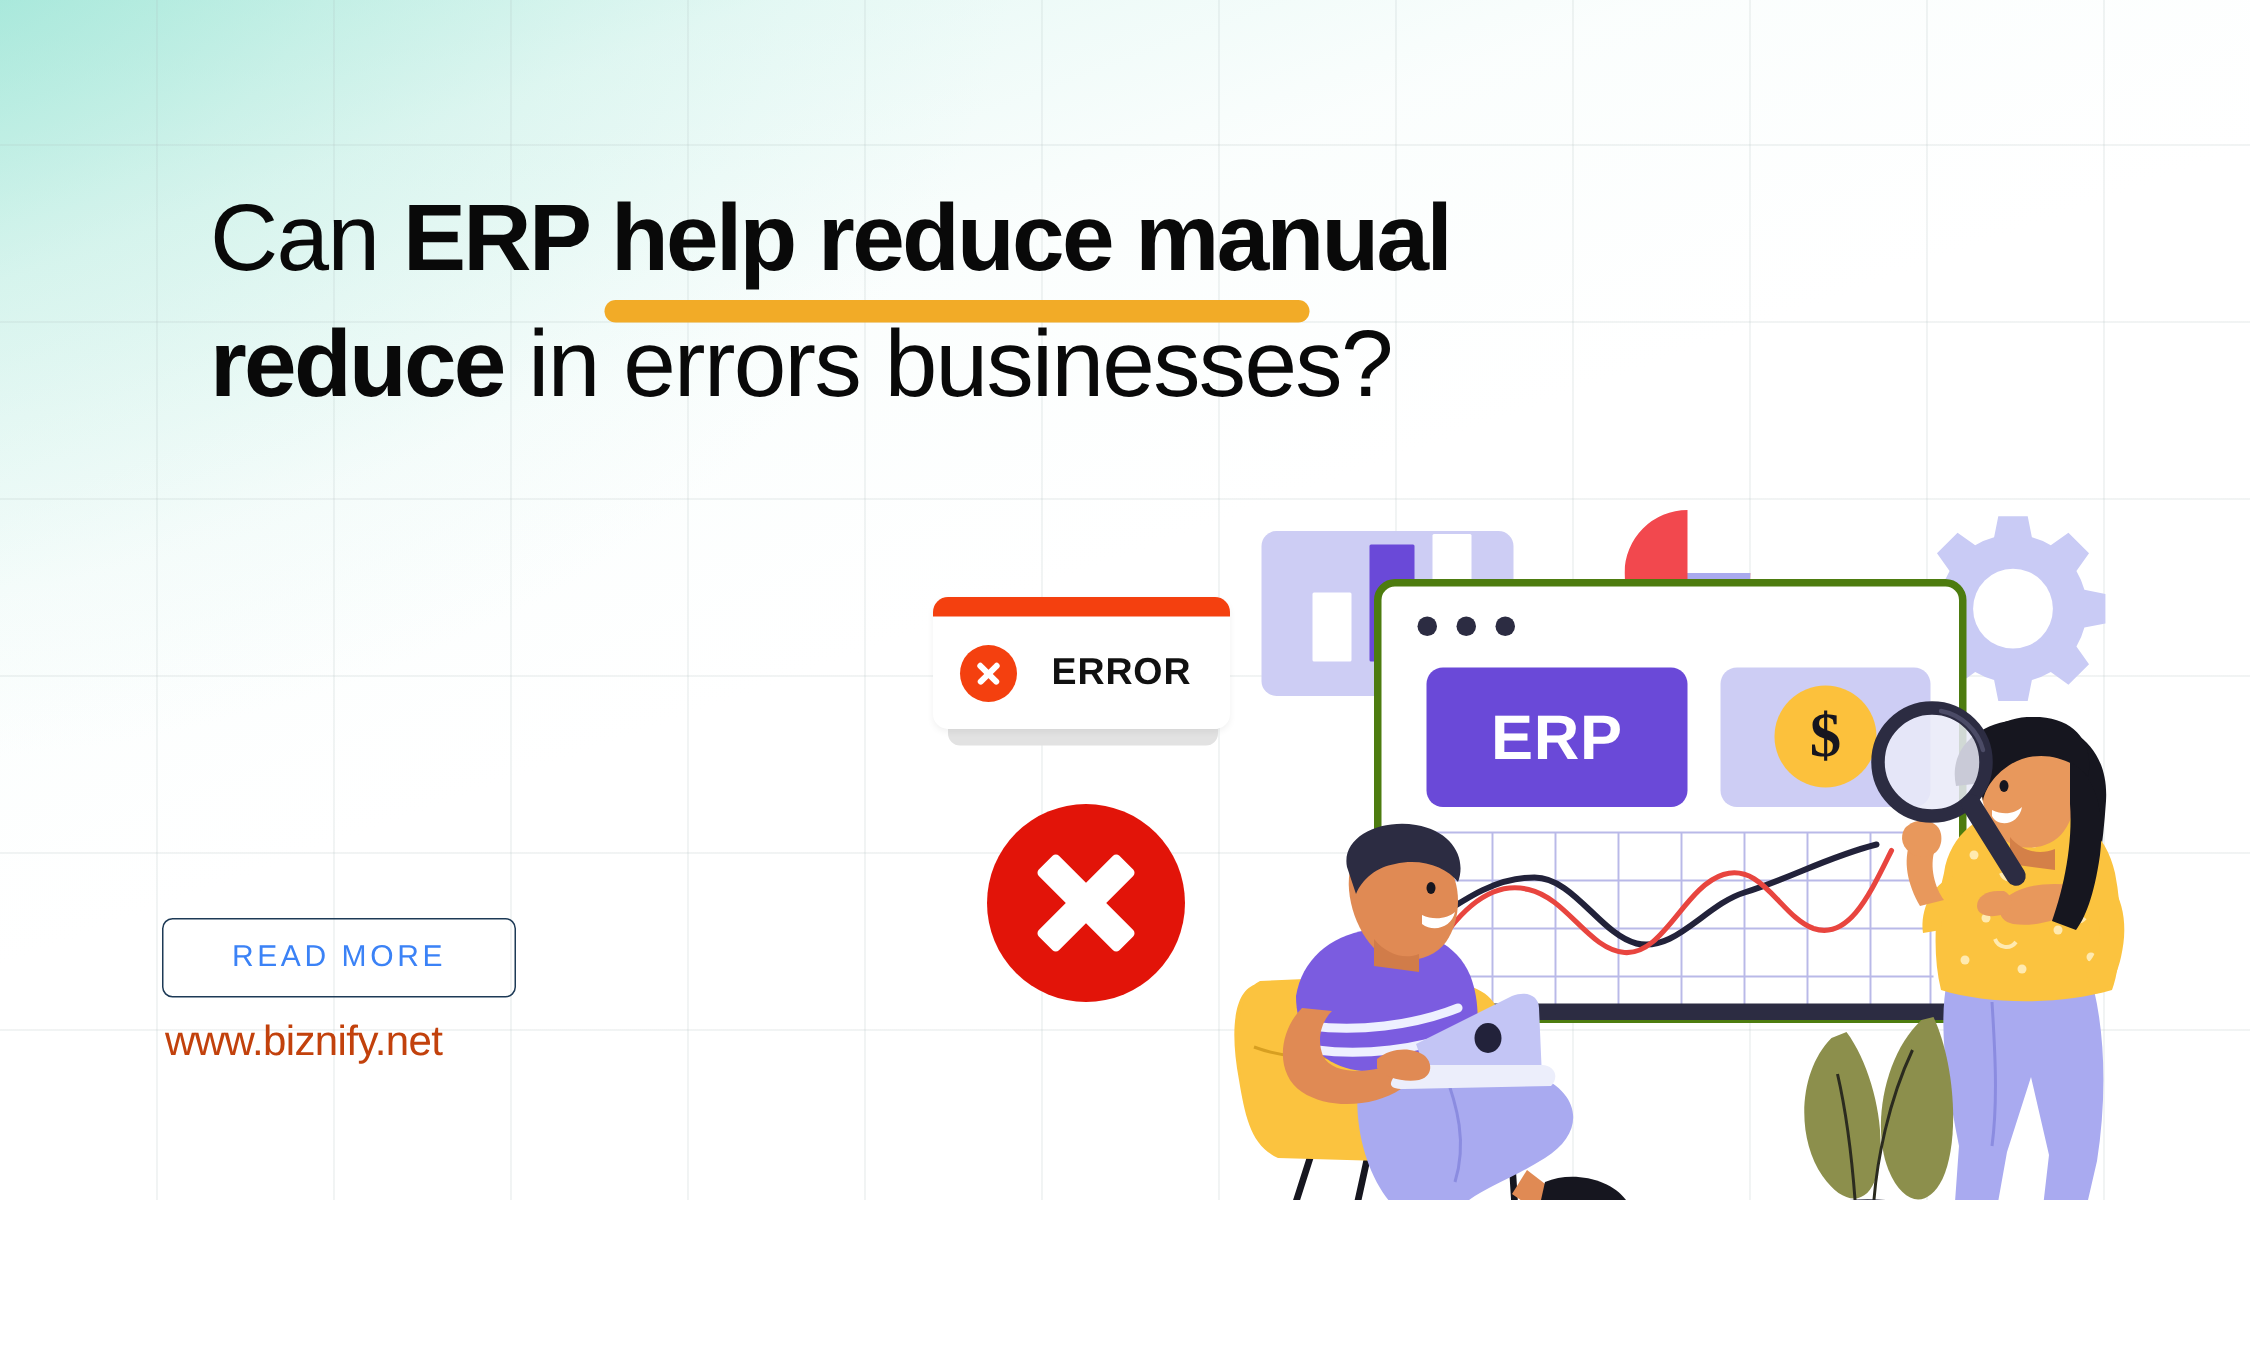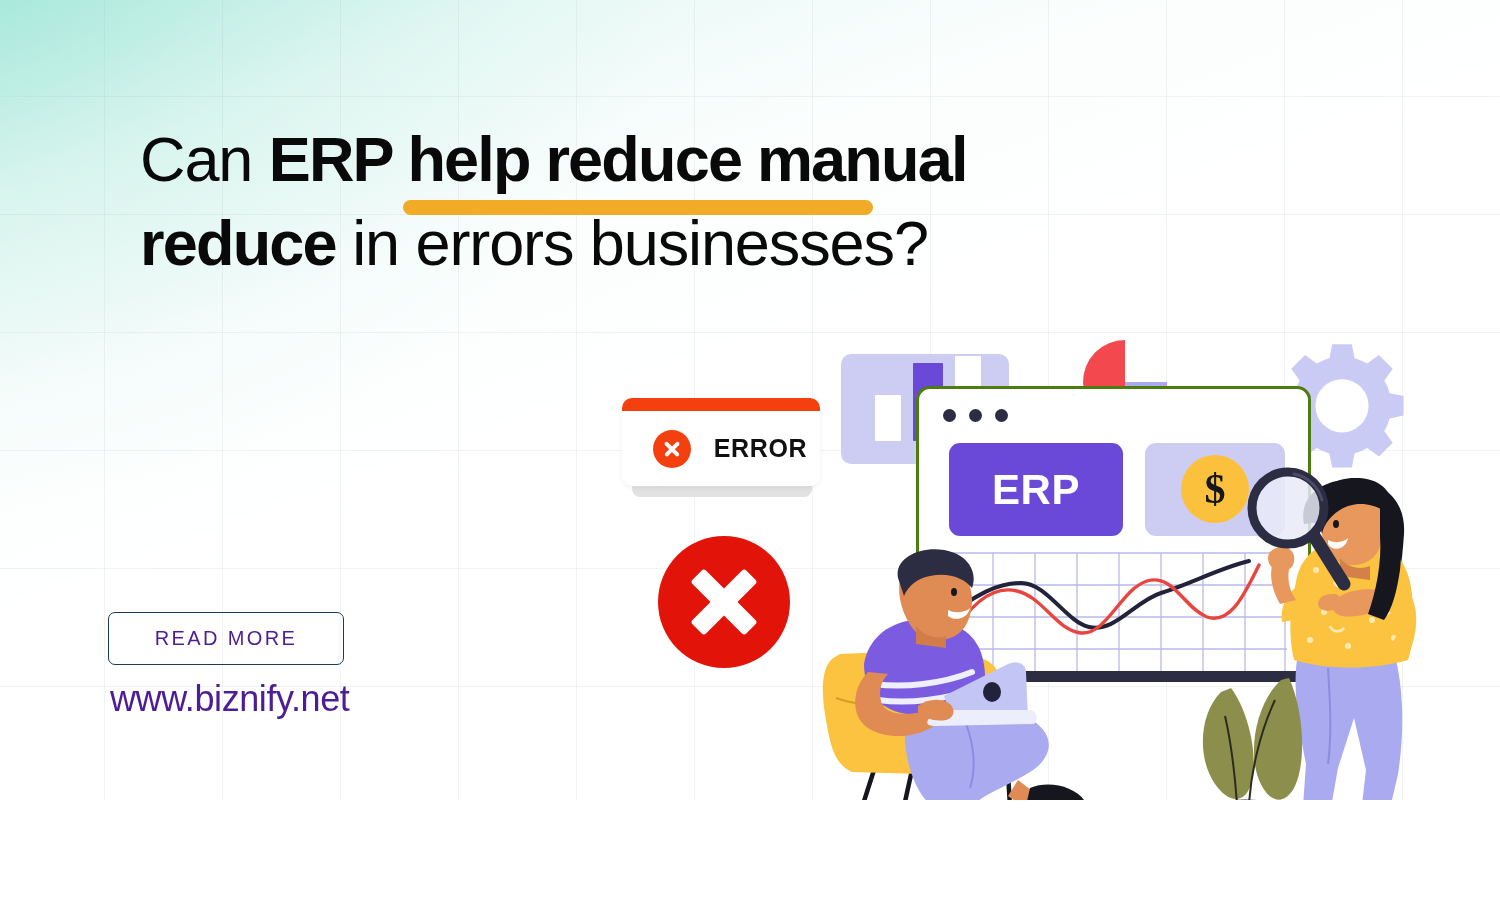--- a/index.html
+++ b/index.html
@@ -45,37 +45,37 @@
     width:470px; height:15px; border-radius:8px;
     background:#f2ab27;
   }
 
   
   .cta-btn{
     position:absolute; left:108px; top:612px;
     width:236px; height:53px;
     border:1.6px solid #1d3a56; border-radius:7px;
     display:flex; align-items:center; justify-content:center;
-    color:#4c1d95; font-size:20px; letter-spacing:2.4px; font-weight:400;
+    color:#3b82f6; font-size:20px; letter-spacing:2.4px; font-weight:400;
     background:transparent;
   }
   .site-url{
     position:absolute; left:110px; top:678px;
-    font-size:36px; color:#4c1d95; letter-spacing:-.4px;
+    font-size:28px; color:#c2410c; letter-spacing:-.4px;
   }
 
   
   .error-card{
     position:absolute; left:622px; top:398px;
     width:198px; height:88px; background:#ffffff;
     border-radius:10px; overflow:hidden;
     box-shadow:0 2px 5px rgba(0,0,0,.06);
   }
   .error-topbar{ height:13px; background:#f4400f; border-radius:8px 8px 0 0; }
-  .error-body{ display:flex; align-items:center; height:75px; padding-left:18px; gap:23px;justify-content:center; }
+  .error-body{ display:flex; align-items:center; height:75px; padding-left:18px; gap:23px; }
   .error-icon{
     width:38px; height:38px; border-radius:50%; background:#f4400f;
     position:relative; flex:none;
   }
   .error-icon:before,.error-icon:after{
     content:""; position:absolute; left:50%; top:50%;
     width:19px; height:3.6px; background:#fff; border-radius:2px;
     transform-origin:center;
   }
   .error-icon:before{ transform:translate(-50%,-50%) rotate(45deg); }
@@ -95,21 +95,21 @@
     content:""; position:absolute; left:50%; top:50%;
     width:76px; height:19px; background:#fff; border-radius:3px;
   }
   .big-x:before{ transform:translate(-50%,-50%) rotate(45deg); }
   .big-x:after{ transform:translate(-50%,-50%) rotate(-45deg); }
 
   
   .erp-window{
     position:absolute; left:916px; top:386px;
     width:395px; height:296px; background:#ffffff;
-    border:3px solid #4d7c0f; border-radius:14px;
+    border:5px solid #4d7c0f; border-radius:14px;
   }
   .win-dots{ position:absolute; left:24px; top:20px; display:flex; gap:13px; }
   .win-dots i{ width:13px; height:13px; border-radius:50%; background:#2c2c42; display:block; }
   .erp-tile{
     position:absolute; left:30px; top:54px; width:174px; height:93px;
     background:#6a49d8; border-radius:11px;
     display:flex; align-items:center; justify-content:center;
     color:#fff; font-size:42px; font-weight:800; letter-spacing:.5px;
   }
   .coin-tile{

